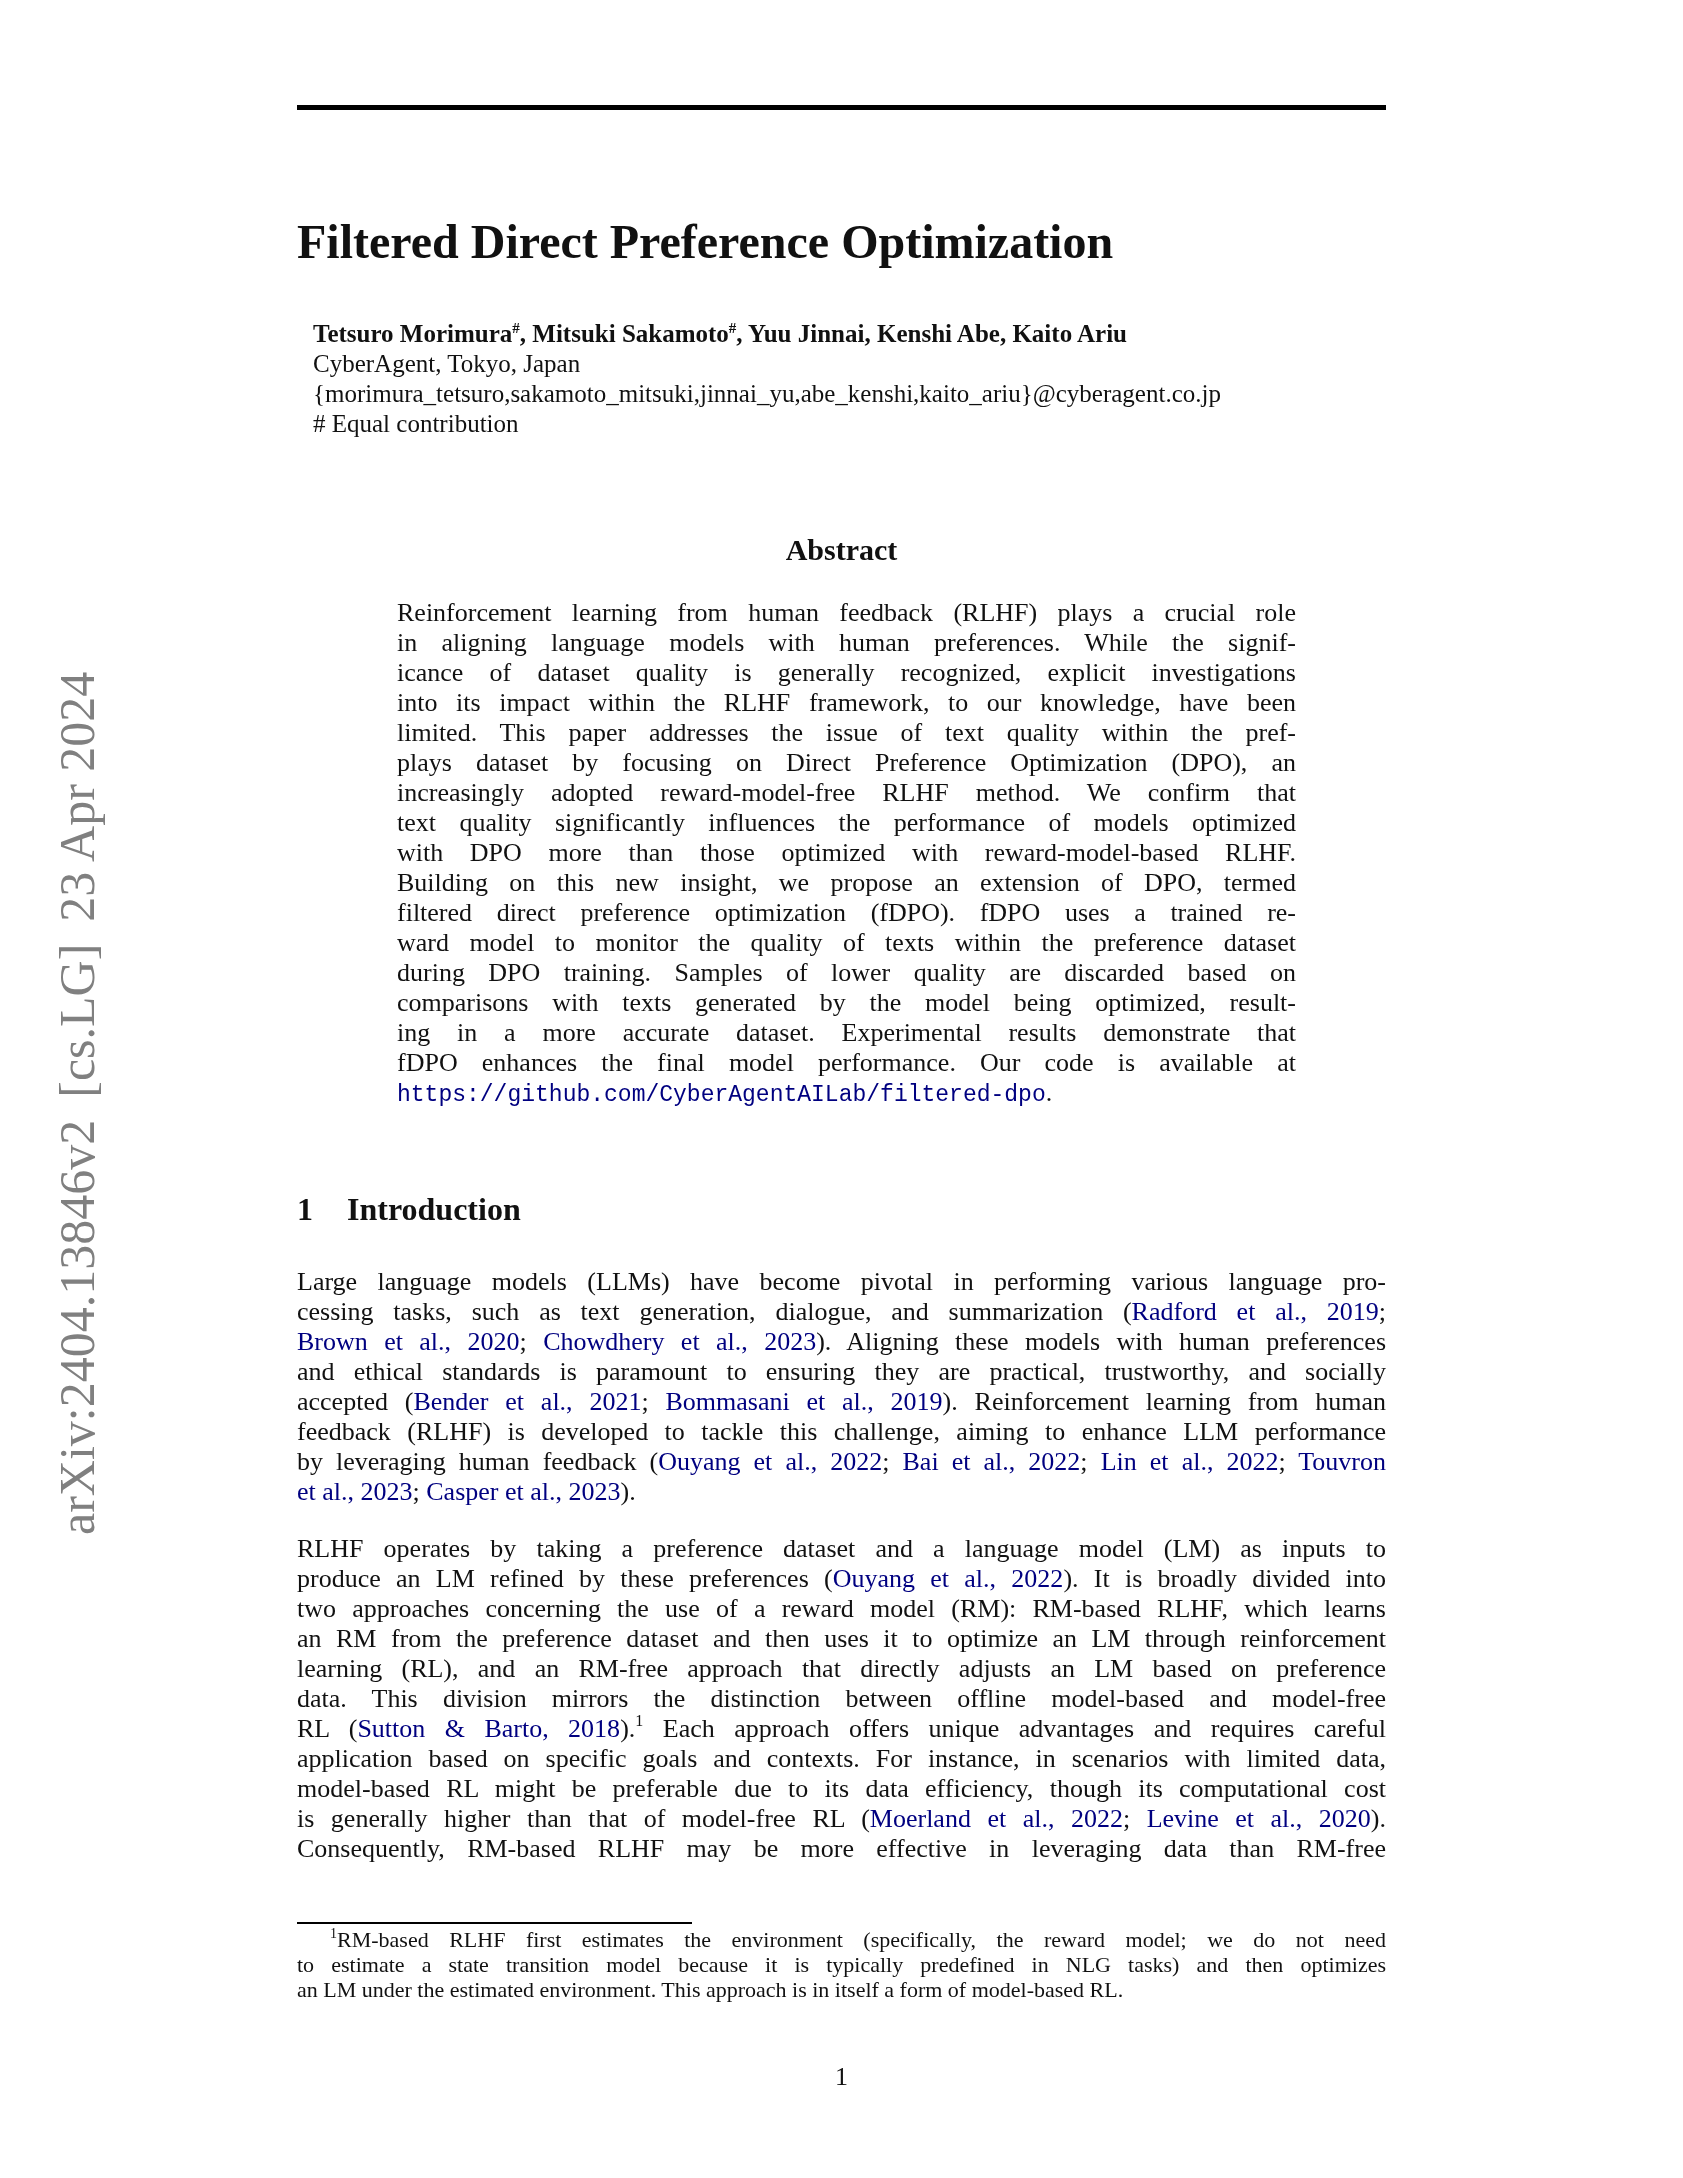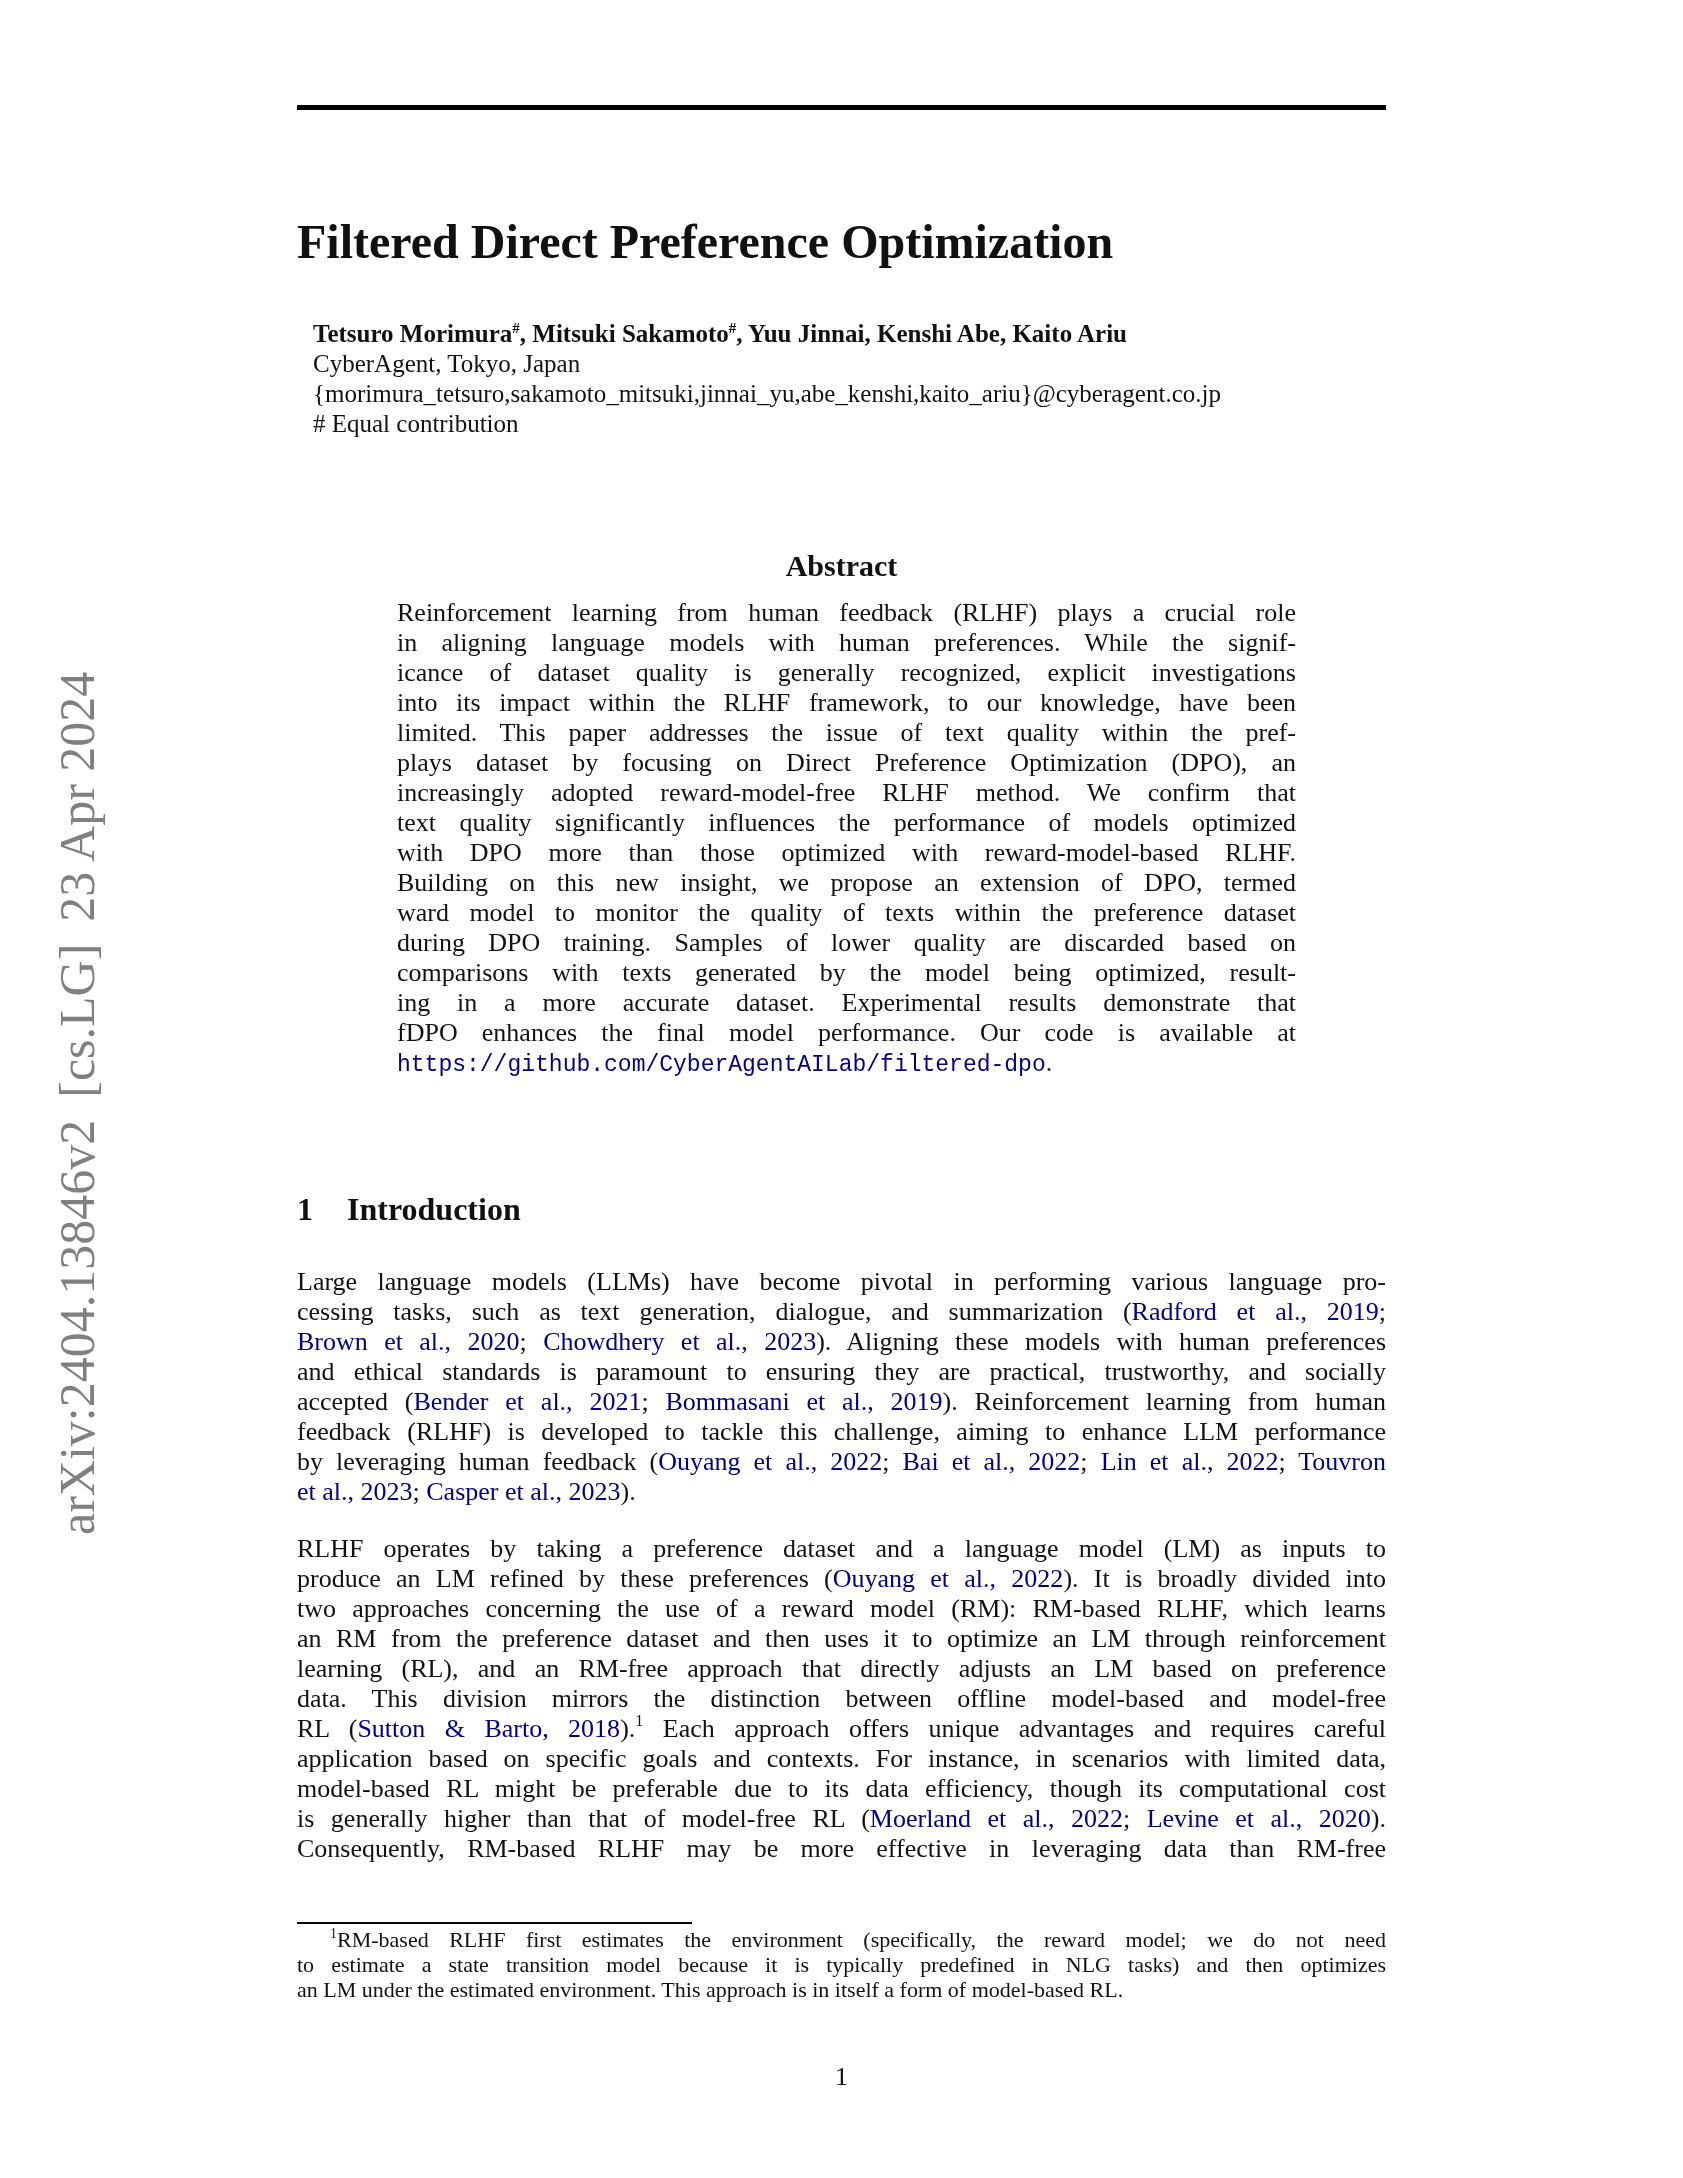--- a/index.html
+++ b/index.html
@@ -9,21 +9,21 @@
   .top-rule { left:297px; top:105px; width:1089px; height:5px; background:#000; }
   .arxiv-stamp { left:48px; top:1535px; transform-origin:0 0; transform:rotate(-90deg);
                  font-family:"Liberation Serif","DejaVu Serif",serif; font-size:50px; color:#808080;
                  white-space:nowrap; letter-spacing:0px; }
   .arxiv-stamp span { margin-right:22px; }
   .title { left:297px; top:214px; font-size:48px; font-weight:bold; white-space:nowrap; }
   .authors { left:313px; top:319px; font-size:25px; line-height:30px; }
   .authors .names { font-weight:bold; white-space:nowrap; }
   .authors sup { font-size:15px; vertical-align:9px; line-height:0; }
   .authors div { white-space:nowrap; }
-  .abstract-heading { left:0; width:1683px; top:549px; text-align:center; font-size:30px; font-weight:bold; }
+  .abstract-heading { left:0; width:1683px; top:533px; text-align:center; font-size:30px; font-weight:bold; }
   .abstract-body { left:397px; top:598px; width:899px; font-size:26px; line-height:30px; text-align:justify; }
   .abstract-body .line { display:block; text-align:justify; text-align-last:justify; height:30px; white-space:nowrap; }
   .abstract-body .line.last { text-align-last:left; }
   .mono-link { font-family:"Liberation Mono","DejaVu Sans Mono",monospace; font-size:23px; color:#000080; }
   .section-heading { left:297px; top:1191px; font-size:32px; font-weight:bold; white-space:nowrap; }
   .section-heading .num { display:inline-block; width:50px; }
   .body-text { left:297px; width:1089px; font-size:26px; line-height:30px; }
   .body-text .line { display:block; text-align:justify; text-align-last:justify; height:30px; white-space:nowrap; }
   .body-text .line.last { text-align-last:left; }
   .cite { color:#000080; }
@@ -64,20 +64,21 @@
   <span class="line">Reinforcement learning from human feedback (RLHF) plays a crucial role</span>
   <span class="line">in aligning language models with human preferences.  While the signif-</span>
   <span class="line">icance of dataset quality is generally recognized, explicit investigations</span>
   <span class="line">into its impact within the RLHF framework, to our knowledge, have been</span>
   <span class="line">limited.  This paper addresses the issue of text quality within the pref-</span>
   <span class="line">plays dataset by focusing on Direct Preference Optimization (DPO), an</span>
   <span class="line">increasingly adopted reward-model-free RLHF method. We confirm that</span>
   <span class="line">text quality significantly influences the performance of models optimized</span>
   <span class="line">with DPO more than those optimized with reward-model-based RLHF.</span>
   <span class="line">Building on this new insight, we propose an extension of DPO, termed</span>
+  <span class="line">filtered direct preference optimization (fDPO). fDPO uses a trained re-</span>
   <span class="line">ward model to monitor the quality of texts within the preference dataset</span>
   <span class="line">during DPO training.  Samples of lower quality are discarded based on</span>
   <span class="line">comparisons with texts generated by the model being optimized, result-</span>
   <span class="line">ing in a more accurate dataset.  Experimental results demonstrate that</span>
   <span class="line">fDPO enhances the final model performance.  Our code is available at</span>
   <span class="line last"><span class="mono-link">https://github.com/CyberAgentAILab/filtered-dpo</span><span>.</span></span>
 </div>
 
 <h2 class="abs section-heading" style="margin:0">
   <span class="num">1</span><span>Introduction</span>

